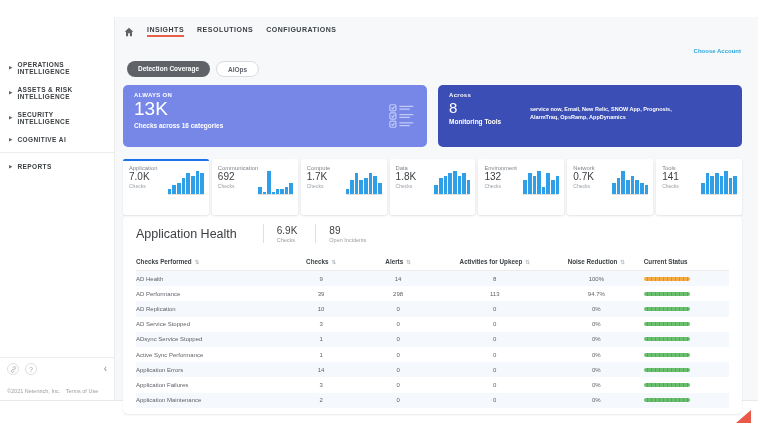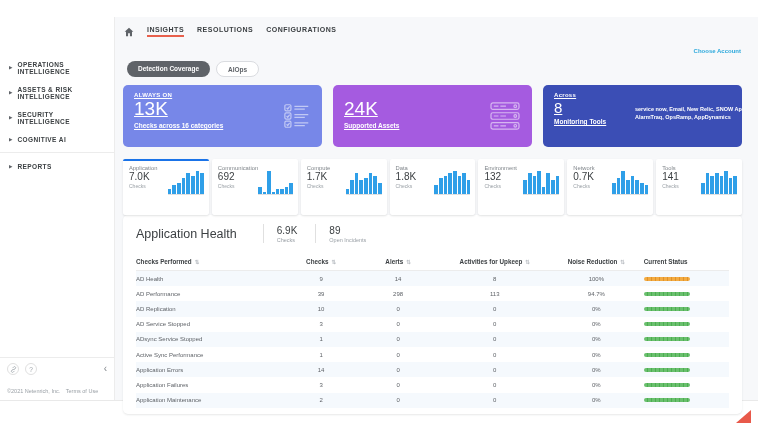--- a/index.html
+++ b/index.html
@@ -36,21 +36,21 @@
   .account-row { text-align:right; padding:2px 17px 0; }
   .choose-account { font-size:6px; font-weight:700; color:#2da9dc; cursor:pointer; }
   .content { padding:2px 16px 0 8px; }
   
   .toggles { display:flex; gap:6px; margin:2px 0 8px 4px; }
   .pill { border-radius:9px; padding:3.5px 11px; font-size:6.5px; font-weight:700; cursor:pointer; }
   .pill.active { background:#5f6368; color:#fff; }
   .pill.inactive { background:#fff; color:#5f6368; border:1px solid #dadce0; }
   
   .cards { display:flex; gap:11px; }
-  .card { flex:1; height:62px; border-radius:5px; color:#fff; padding:7px 11px; position:relative; overflow:hidden;text-decoration:underline; }
+  .card { flex:1; height:62px; border-radius:5px; color:#fff; padding:7px 11px; position:relative; overflow:hidden; }
   .card-1 { background:#7787e8; }
   .card-2 { background:#a55be0; }
   .card-3 { background:#3b4eb5; }
   .card .eyebrow { font-size:6px; font-weight:700; letter-spacing:.3px; }
   .card .big { font-size:19px; font-weight:500; line-height:22px; }
   .card .caption { font-size:6.5px; font-weight:600; margin-top:2px; }
   .card-2 .big { margin-top:6px; }
   .card-3 .big { font-size:15px; line-height:17px; margin-top:1px; }
   .card-icon { position:absolute; right:12px; top:50%; transform:translateY(-50%); opacity:.55; display:flex; }
   .tools-list { position:absolute; left:92px; top:20px; width:150px; font-size:5.5px; font-weight:700; line-height:8px; }
@@ -173,37 +173,20 @@
                 <path d="M12 3 H28 M12 6 H24"></path>
               <rect x="1" y="10.5" width="7" height="7" rx="1.5"></rect>
                 <path d="M3 14 L4.3 15.5 L6.5 12.5"></path>
                 <path d="M12 12.5 H28 M12 15.5 H24"></path>
               <rect x="1" y="20" width="7" height="7" rx="1.5"></rect>
                 <path d="M3 23.5 L4.3 25 L6.5 22"></path>
                 <path d="M12 22 H28 M12 25 H24"></path>
             </svg>
           </span>
         </div>
-        <div class="card card-2">
-          <div class="big">24K</div>
-          <div class="caption">Supported Assets</div>
-          <span class="card-icon">
-            <svg width="30" height="28" viewBox="0 0 32 30" stroke="#fff" fill="none" stroke-width="1.3">
-              <rect x="1" y="1" width="30" height="7" rx="2"></rect>
-                <path d="M4 4.5 h5 M11 4.5 h6"></path>
-                <circle cx="27" cy="4.5" r="1.4"></circle>
-              <rect x="1" y="11.5" width="30" height="7" rx="2"></rect>
-                <path d="M4 15 h5 M11 15 h6"></path>
-                <circle cx="27" cy="15" r="1.4"></circle>
-              <rect x="1" y="22" width="30" height="7" rx="2"></rect>
-                <path d="M4 25.5 h5 M11 25.5 h6"></path>
-                <circle cx="27" cy="25.5" r="1.4"></circle>
-            </svg>
-          </span>
-        </div>
         <div class="card card-3">
           <div class="eyebrow">Across</div>
           <div class="big">8</div>
           <div class="caption">Monitoring Tools</div>
           <div class="tools-list">service now, Email, New Relic, SNOW App, Prognosis, AlarmTraq, OpsRamp, AppDynamics</div>
         </div>
       </div>
 
       <div class="tiles" id="tiles">
           <div class="tile active">

